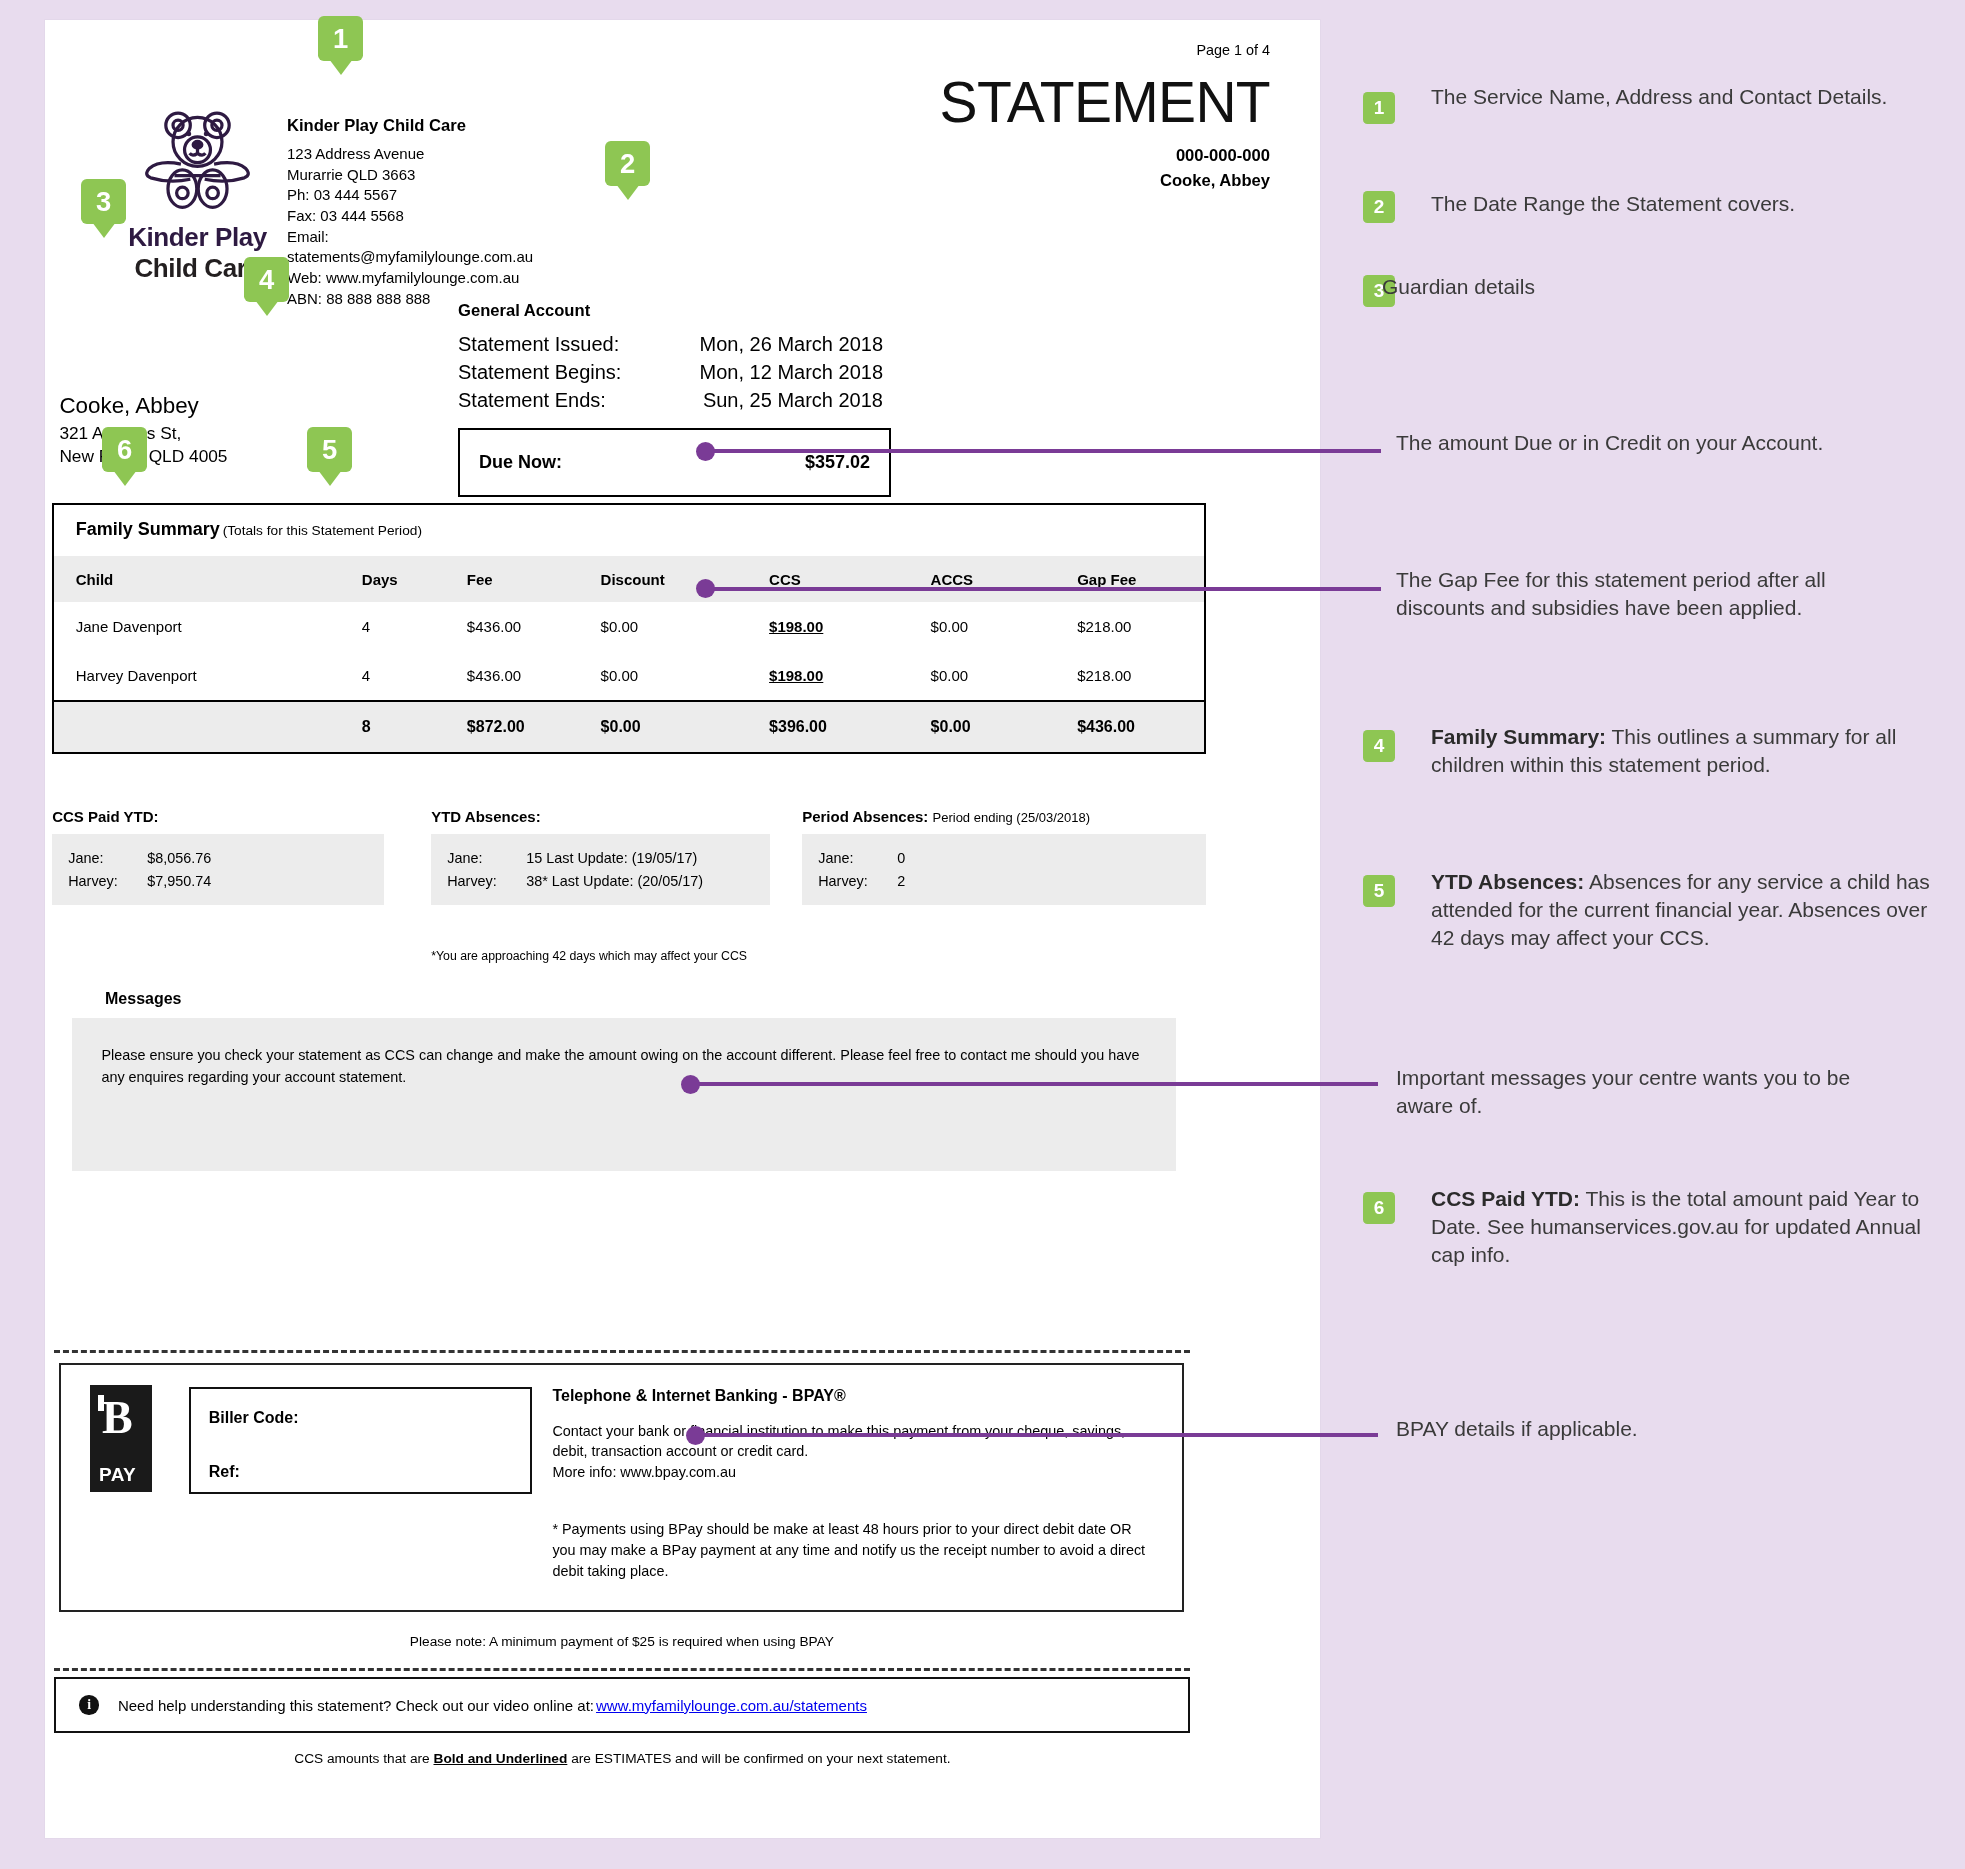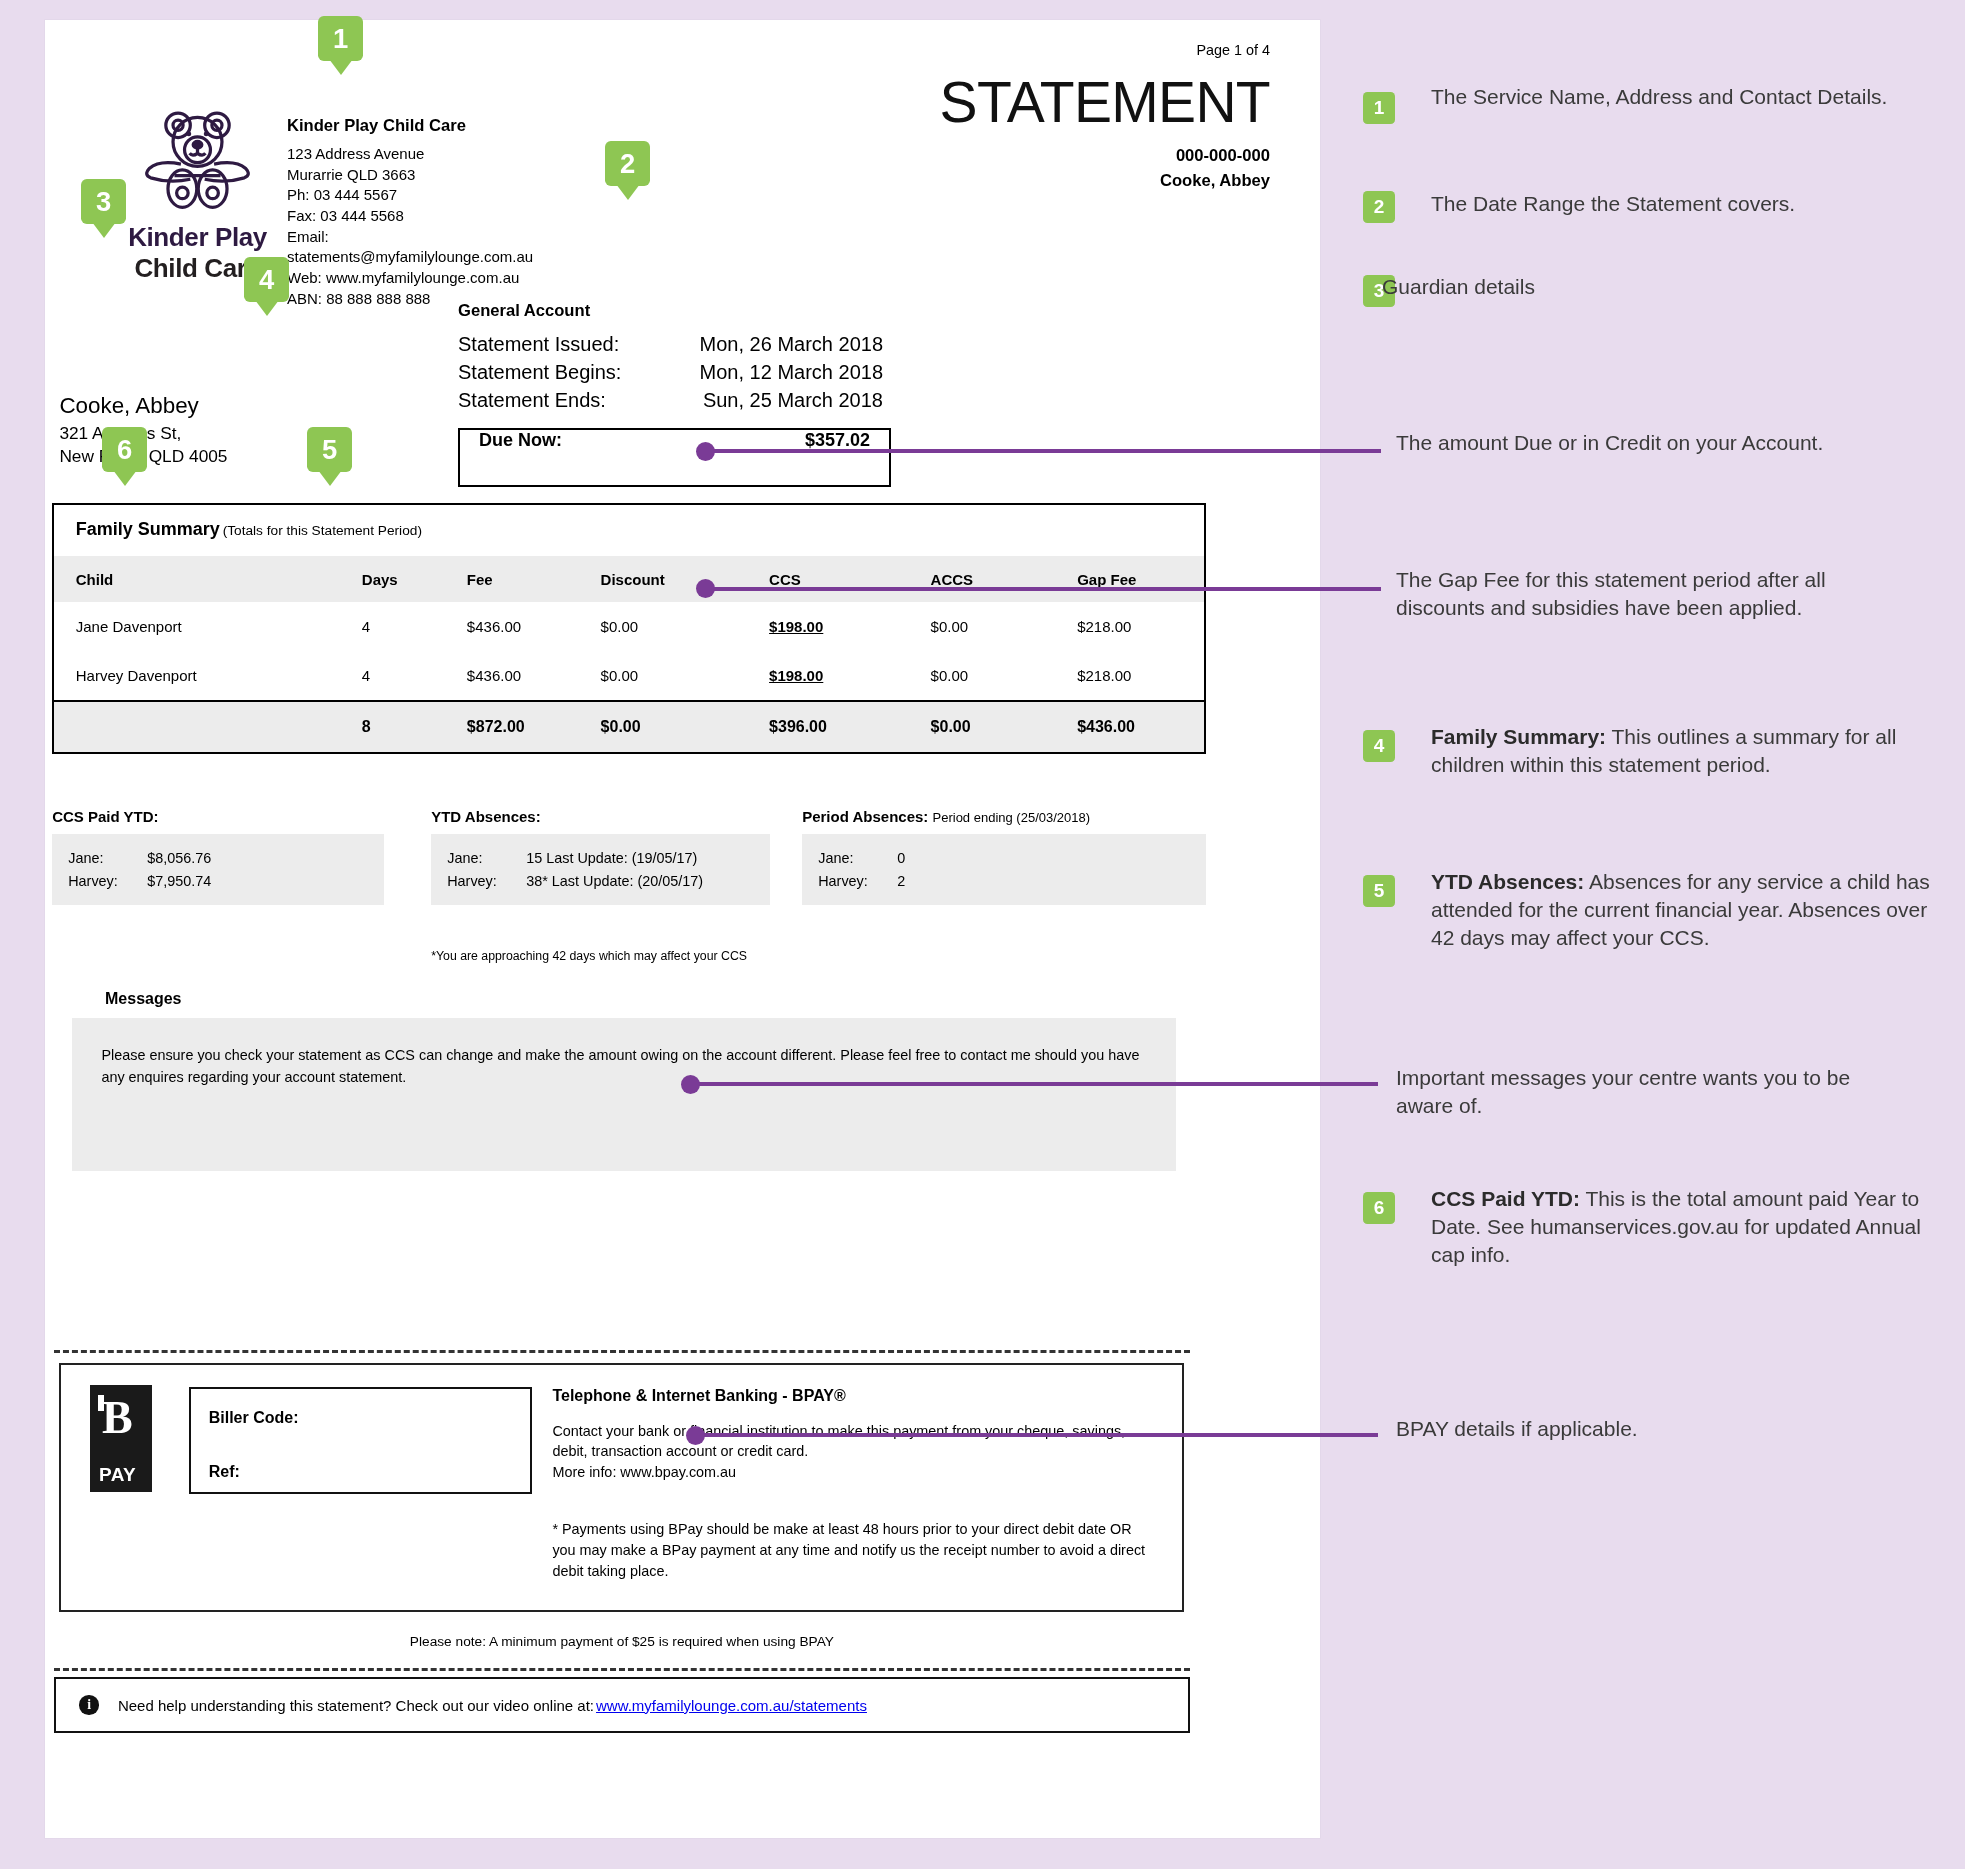--- a/index.html
+++ b/index.html
@@ -71,23 +71,23 @@
 
   
   .gen-acct { position: absolute; left: 815px; top: 302px; }
   .gen-title { font-size: 16.6px; font-weight: bold; margin-bottom: 8.7px; }
   .gen-row { display: flex; font-size: 20px; line-height: 1.42; }
   .gen-lbl { width: 209px; }
   .gen-val { width: 216px; text-align: right; }
 
   .due-box {
     position: absolute; left: 815px; top: 429px;
-    width: 433px; height: 59px;
+    width: 433px; height: 69px;
     border: 2.2px solid #000;
-    display: flex; justify-content: space-between;
+    display: flex; align-items: center; justify-content: space-between;
     padding: 0 19px;
     font-size: 18px; font-weight: bold;
   }
 
   
   .guardian { position: absolute; left: 103px; top: 393px; }
   .guardian-name { font-size: 22.4px; color: #000; margin-bottom: 2.9px; }
   .guardian-line { font-size: 17.3px; color: #000; line-height: 1.36; }
 
   
@@ -410,20 +410,23 @@
     <div class="bpay-note" style="left:14.4px; top:1614px;">Please note: A minimum payment of $25 is required when using BPAY</div>
 
     <div class="dash" style="left:9.4px; top:1648px;"></div>
 
     <div class="help-box" style="left:9.4px; top:1657px;">
       <div class="info-icon">i</div>
       <span>Need help understanding this statement?  Check out our video online at:</span>
       <a class="help-link" href="#">www.myfamilylounge.com.au/statements</a>
     </div>
 
+    <div class="disclaim" style="left:9.4px; top:1731px;">
+      <span>CCS amounts that are </span><b>Bold and Underlined</b><span> are ESTIMATES and will be confirmed on your next statement.</span>
+    </div>
 
   </div>
 
   <div class="badge tail" style="left:318px; top:16px;">1</div>
   <div class="badge tail" style="left:605px; top:141px;">2</div>
   <div class="badge tail" style="left:81px; top:179px;">3</div>
   <div class="badge tail" style="left:244px; top:257px;">4</div>
   <div class="badge tail" style="left:307px; top:427px;">5</div>
   <div class="badge tail" style="left:102px; top:427px;">6</div>
 

